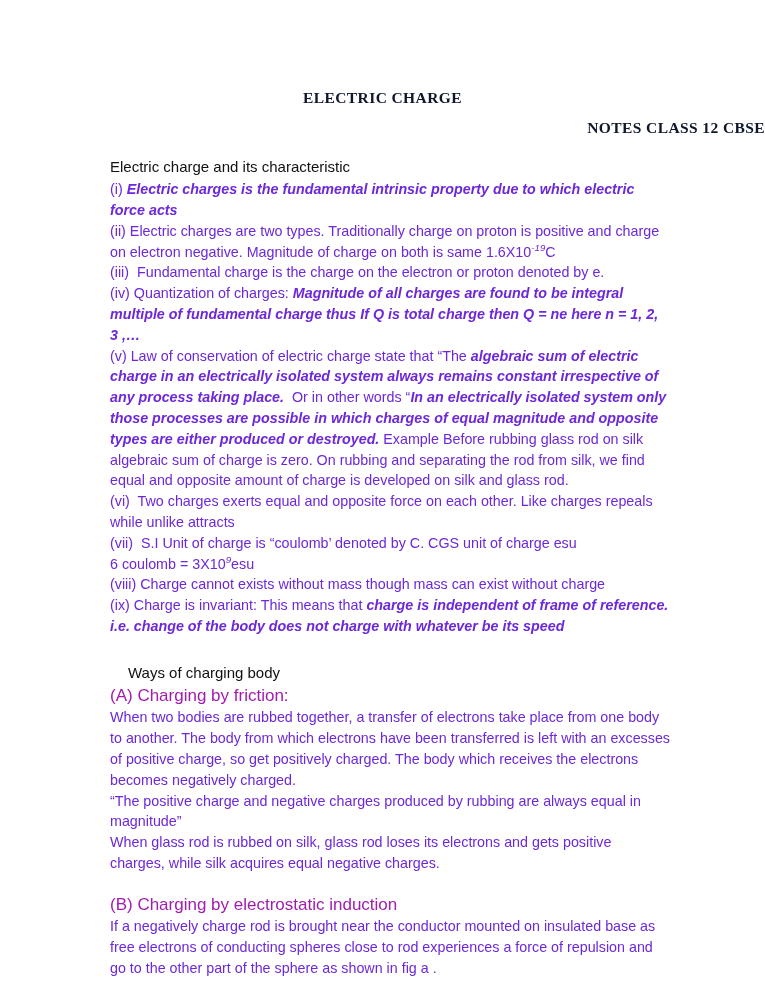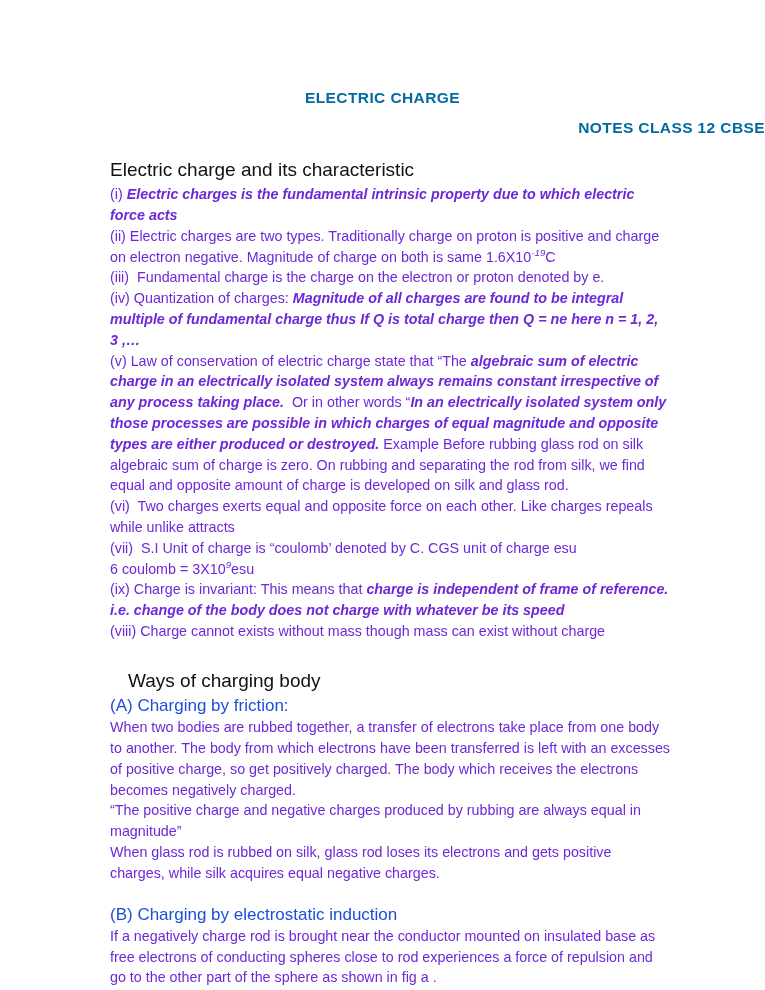--- a/index.html
+++ b/index.html
@@ -15,54 +15,54 @@
     overflow: hidden;
   }
   .page {
     position: relative;
     width: 765px;
     height: 990px;
     background: #ffffff;
     box-sizing: border-box;
   }
   .doc-title {
-    font-family: Liberation Sans, sans-serif;
+    font-family: Liberation Serif, serif;
     font-weight: bold;
     font-size: 15.5px;
     letter-spacing: 0.4px;
     text-align: center;
-    color: #0369a1;
+    color: #0f172a;
   }
   .title-1 { position: absolute; left: 0; right: 0; top: 89px; }
   .title-2 { position: absolute; left: 0; right: 0; top: 119px; text-align: right; }
 
   .body-block {
     position: absolute;
     left: 110px;
     width: 560px;
     top: 158px;
   }
   h2.section {
     font-family: "Liberation Sans", sans-serif;
     font-weight: normal;
-    font-size: 19px;
+    font-size: 15px;
     margin: 0 0 3px 0;
     padding: 0;
     line-height: 1.22;
     color: #111;
   }
   h2.section.indent1 { margin-left: 18px; }
   h3.subsection {
     font-family: "Liberation Sans", sans-serif;
     font-weight: normal;
     font-size: 17px;
     margin: 0 0 1px 0;
     padding: 0;
     line-height: 1.25;
-    color: #1d4ed8;
+    color: #a21caf;
   }
   p.para {
     font-size: 14.3px;
     line-height: 1.455;
     margin: 0;
     padding: 0;
     text-align: left;
     color: #6d28d9;
   }
   .bi {
@@ -117,25 +117,25 @@
 
     <p class="para">
       <span>(vii)&nbsp; </span><span>S.I Unit of charge is “coulomb’ denoted by C. CGS unit of charge esu</span>
     </p>
 
     <p class="para indent-1">
       <span>6 coulomb = 3X10</span><sup>9</sup><span>esu</span>
     </p>
 
     <p class="para">
-      <span>(ix) </span><span>Charge is invariant: This means that</span><span> </span><span class="bi">charge is independent of frame of reference. i.e. change of the body does not charge with whatever be its speed</span>
+      <span>(viii) </span><span>Charge cannot exists without mass though mass can exist without charge</span>
     </p>
 
     <p class="para">
-      <span>(viii) </span><span>Charge cannot exists without mass though mass can exist without charge</span>
+      <span>(ix) </span><span>Charge is invariant: This means that</span><span> </span><span class="bi">charge is independent of frame of reference. i.e. change of the body does not charge with whatever be its speed</span>
     </p>
 
     <div class="gap-lg"></div>
 
     <h2 class="section indent1">Ways of charging body</h2>
 
     <h3 class="subsection">(A) Charging by friction:</h3>
 
     <p class="para indent-1">When two bodies are rubbed together, a transfer of electrons take place from one body to another. The body from which electrons have been transferred is left with an excesses of positive charge, so get positively charged. The body which receives the electrons becomes negatively charged.</p>
     <p class="para">“The positive charge and negative charges produced by rubbing are always equal in magnitude”</p>

